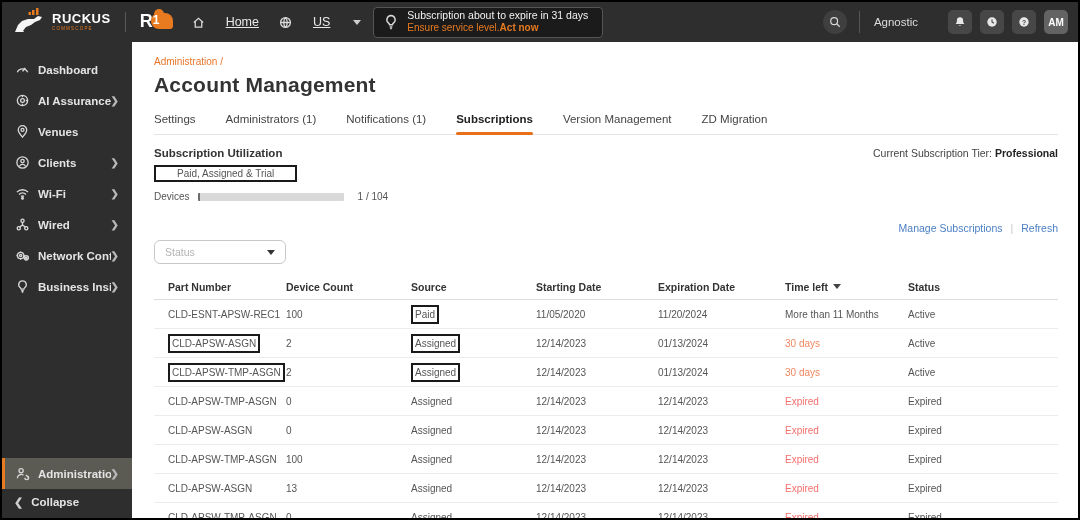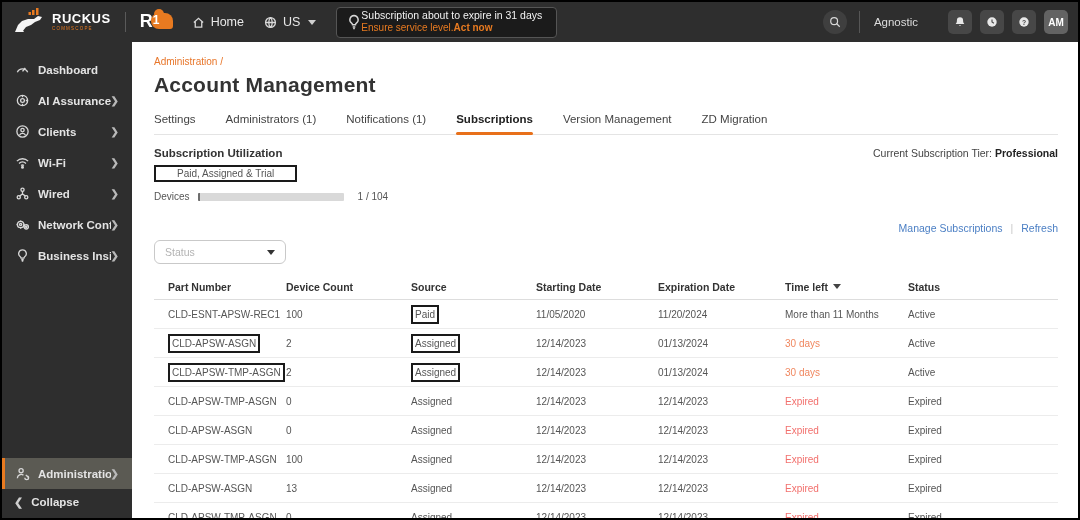--- a/index.html
+++ b/index.html
@@ -22,26 +22,26 @@
   .brand-text { display:flex; flex-direction:column; line-height:1; }
   .brand-name { color:#fff; font-weight:bold; font-size:13px; letter-spacing:.5px; }
   .brand-sub { color:#e87a20; font-size:4.5px; letter-spacing:1.2px; margin-top:2px; }
   .brand-divider { width:1px; height:20px; background:#5a5a5a; margin:0 8px; }
   .r1-logo { position:relative; width:34px; height:24px; }
   .r1-r { color:#fff; font-weight:bold; font-size:18px; position:absolute; left:0; top:1px; }
   .r1-cloud { position:absolute; left:11px; top:3px; width:22px; height:16px; background:#e87a20; border-radius:8px 8px 3px 8px; }
   .r1-cloud::before { content:""; position:absolute; left:3px; top:-4px; width:10px; height:10px; background:#e87a20; border-radius:50%; }
   .r1-one { position:absolute; left:13px; top:3px; color:#fff; font-weight:bold; font-size:12px; z-index:1; }
   .top-nav { display:flex; align-items:center; margin-left:18px; gap:20px; }
-  .top-nav-item { display:flex; align-items:center; gap:6px; color:#e8e8e8; font-size:12.5px; cursor:pointer; }
+  .top-nav-item { display:flex; align-items:center; gap:21px; color:#e8e8e8; font-size:12.5px; cursor:pointer;text-decoration:underline; }
   .caret-down { width:0; height:0; border-left:4px solid transparent; border-right:4px solid transparent; border-top:5px solid #cfcfcf; margin-left:2px; }
   .alert-banner {
-    margin-left:20px; background:#1b1b1b; border:1px solid #555;
+    margin-left:12px; background:#1b1b1b; border:1px solid #555;
     border-radius:4px; height:31px; display:flex; align-items:center;
-    padding:0 14px 0 10px; cursor:pointer;
+    padding:0 14px 0 10px; gap:9px; cursor:pointer;
   }
   .alert-text { line-height:1.25; }
   .alert-line1 { color:#f2f2f2; font-size:10.5px; }
   .alert-line2 { color:#e87a20; font-size:10px; }
   .alert-line2 b { font-weight:bold; }
   .topbar-right { margin-left:auto; display:flex; align-items:center; padding-right:10px; }
   .search-btn { width:24px; height:24px; border-radius:50%; background:#3f3f3f; display:flex; align-items:center; justify-content:center; cursor:pointer; }
   .top-divider { width:1px; height:22px; background:#565656; margin:0 14px 0 12px; }
   .agnostic { color:#dcdcdc; font-size:11.5px; margin-right:22px; }
   .icon-btn { width:24px; height:24px; border-radius:5px; background:#474747; display:flex; align-items:center; justify-content:center; margin-left:8px; cursor:pointer; }
@@ -204,20 +204,29 @@
             <circle cx="8" cy="8" r="2"></circle>
             <path d="M8 2.5 V4.5 M13.5 8 H11.5 M8 13.5 V11.5"></path>
           </svg>
         </span>
         <span class="s-label">AI Assurance</span>
         <span class="s-chev">❯</span>
       </div>
       <div class="side-item">
         <span class="s-icon">
           <svg class="sicon" width="15" height="15" viewBox="0 0 16 16">
+            <path d="M8 14 C5 10.5 3.5 8.5 3.5 6.3 A4.5 4.5 0 0 1 12.5 6.3 C12.5 8.5 11 10.5 8 14 Z"></path>
+            <circle cx="8" cy="6.3" r="1.6"></circle>
+          </svg>
+        </span>
+        <span class="s-label">Venues</span>
+      </div>
+      <div class="side-item">
+        <span class="s-icon">
+          <svg class="sicon" width="15" height="15" viewBox="0 0 16 16">
             <circle cx="8" cy="8" r="6"></circle>
             <circle cx="8" cy="6.5" r="1.8"></circle>
             <path d="M4.8 12 a3.6 3.6 0 0 1 6.4 0"></path>
           </svg>
         </span>
         <span class="s-label">Clients</span>
         <span class="s-chev">❯</span>
       </div>
       <div class="side-item">
         <span class="s-icon">

